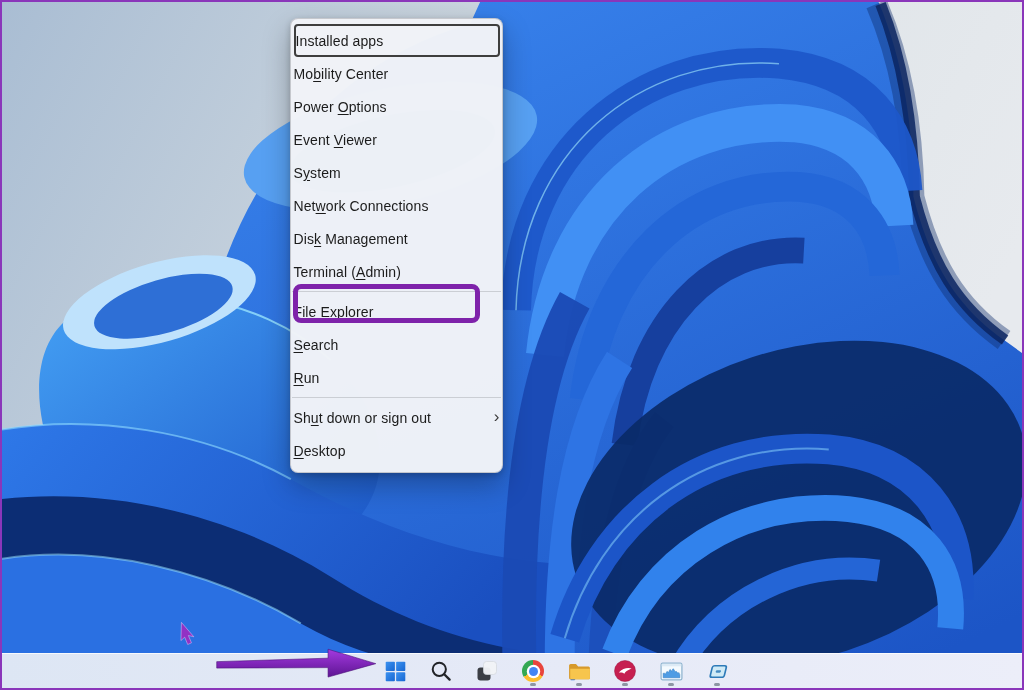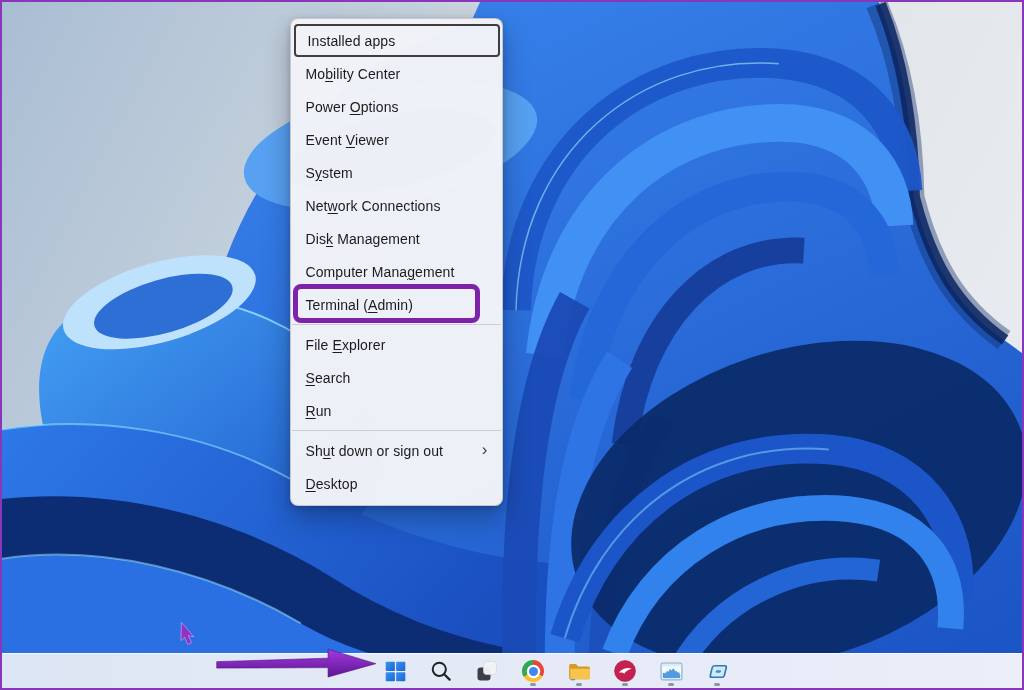--- a/index.html
+++ b/index.html
@@ -17,21 +17,21 @@
     background:rgba(241,243,247,0.98);
     border:1px solid rgba(120,120,130,0.35);
     border-radius:8px;
     box-shadow:0 12px 28px rgba(0,0,0,0.28), 0 2px 6px rgba(0,0,0,0.18);
     padding:5px 0;
     z-index:5;
   }
   .menu-item{
     position:relative;height:33px;margin:0 2.5px;box-sizing:border-box;
     display:flex;align-items:center;
-    padding:0 12px;border-radius:4px;
+    padding:0 0;border-radius:4px;
     font-size:14px;color:#1b1b1b;letter-spacing:.1px;
     cursor:default;
   }
   .menu-item u{text-decoration:underline;text-underline-offset:2px;text-decoration-thickness:1px;}
   .menu-item.focused{border:2px solid #3e3e3e;}
   .menu-sep{height:1px;background:rgba(0,0,0,0.14);margin:3px 1px;}
   .chevron{
     margin-left:auto;color:#3c3c3c;font-size:17px;line-height:1;
     transform:translateY(-1px);
   }
@@ -154,23 +154,20 @@
           <span>Event <u>V</u>iewer</span>
         </div>
         <div class="menu-item">
           <span>S<u>y</u>stem</span>
         </div>
         <div class="menu-item">
           <span>Net<u>w</u>ork Connections</span>
         </div>
         <div class="menu-item">
           <span>Dis<u>k</u> Management</span>
-        </div>
-        <div class="menu-item">
-          <span>Computer Mana<u>g</u>ement</span>
         </div>
         <div class="menu-item">
           <span>Terminal (<u>A</u>dmin)</span>
         </div>
         <div class="menu-sep"></div>
         <div class="menu-item">
           <span>File <u>E</u>xplorer</span>
         </div>
         <div class="menu-item">
           <span><u>S</u>earch</span>

